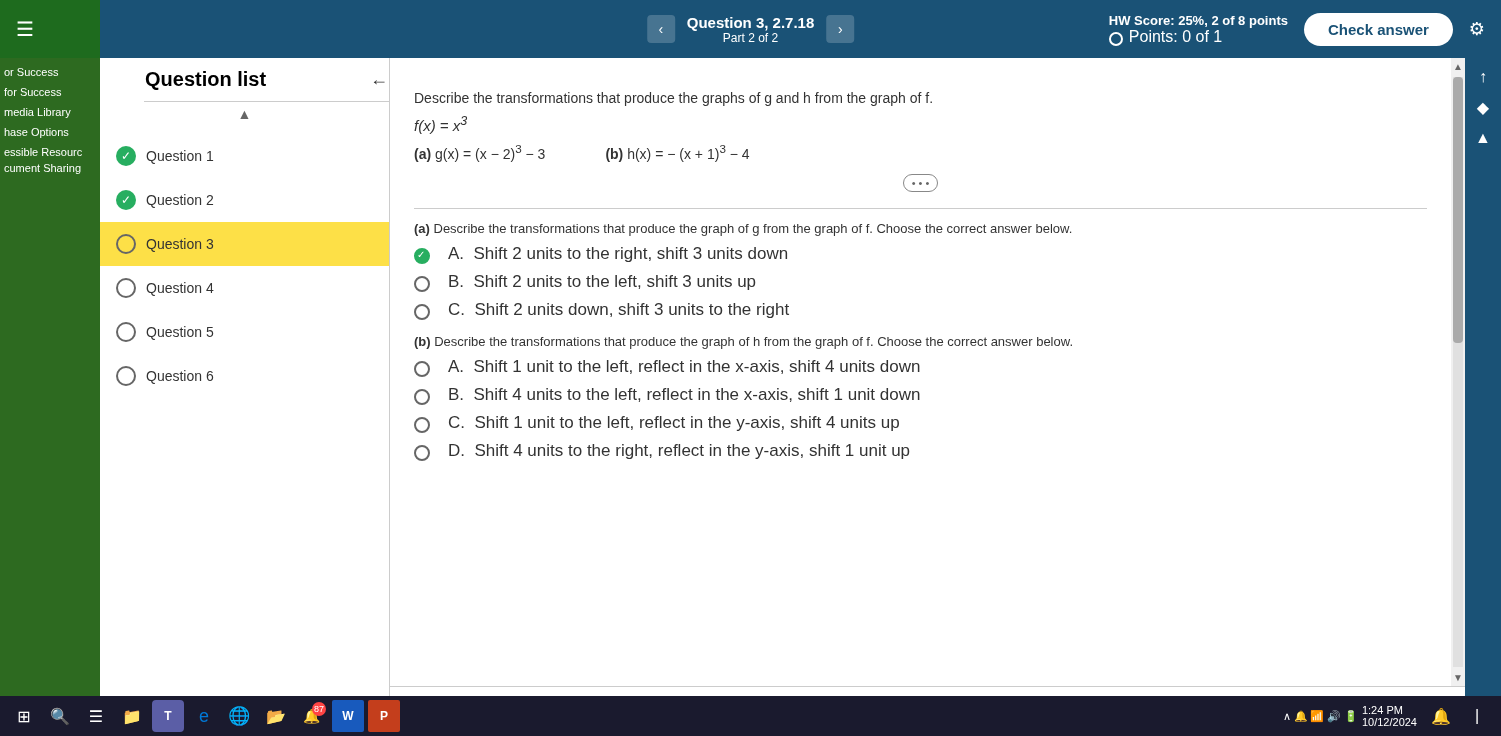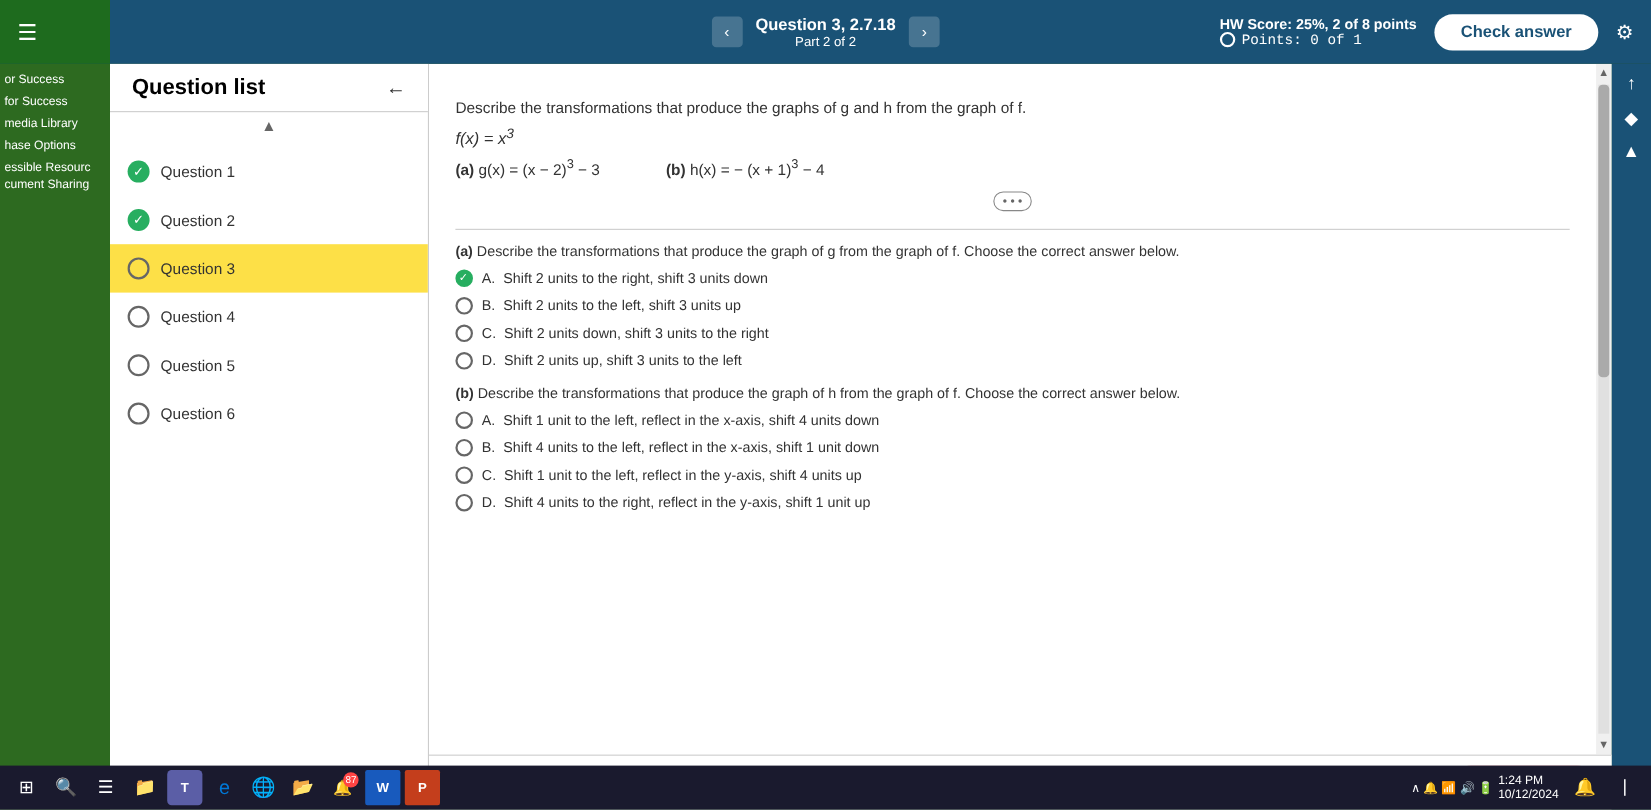--- a/index.html
+++ b/index.html
@@ -46,21 +46,21 @@
     .question-label .q-main { font-size: 15px; font-weight: bold; }
     .question-label .q-sub { font-size: 12px; }
     .header-right {
       margin-left: auto;
       display: flex;
       align-items: center;
       gap: 16px;
     }
     .hw-score-block { text-align: left; }
     .hw-score-block .score-line { font-size: 13px; font-weight: bold; }
-    .hw-score-block .points-line { font-size: 13px; display: flex; align-items: flex-start; gap: 6px; font-family: Liberation Mono, monospace; }
+    .hw-score-block .points-line { font-size: 16px; display: flex; align-items: flex-end; gap: 6px; }
     .circle-radio-empty {
       width: 14px; height: 14px;
       border: 2px solid white;
       border-radius: 50%;
       display: inline-block;
     }
     .save-btn {
       background: white;
       color: #1a5276;
       border: none;
@@ -77,23 +77,24 @@
       width: 290px;
       background: white;
       border-right: 1px solid #ccc;
       display: flex;
       flex-direction: column;
     }
     .question-list-header {
       display: flex;
       align-items: center;
       justify-content: space-between;
-      padding: 10px 20px;
+      padding: 10px 1px;
       border-bottom: 1px solid #ccc;
       background: white;
+      margin-left: 44px;
     }
     .question-list-title { font-size: 20px; font-weight: bold; }
     .collapse-icon { font-size: 18px; cursor: pointer; color: #333; }
     .question-items { flex: 1; overflow-y: auto; padding: 8px 0; }
     .question-item {
       display: flex;
       align-items: center;
       padding: 12px 16px;
       cursor: pointer;
       font-size: 14px;
@@ -153,24 +154,24 @@
     .part-question {
       font-size: 13px;
       color: #333;
       margin: 10px 0 8px 0;
       font-weight: normal;
     }
     .part-question b { font-weight: bold; }
 
     .answer-option {
       display: flex;
-      align-items: center;
-      gap: 8px;
+      align-items: flex-end;
+      gap: 18px;
       margin: 8px 0;
-      font-size: 13px;
+      font-size: 17px;
       cursor: pointer;
     }
     .answer-option .opt-radio {
       width: 16px; height: 16px;
       border: 2px solid #666;
       border-radius: 50%;
       flex-shrink: 0;
       margin-top: 1px;
     }
     .answer-option .opt-radio.selected {
@@ -415,24 +416,20 @@
             <div class="answer-option">
               <div class="opt-radio"></div>
               <span class="opt-label">B.&nbsp; Shift 2 units to the left, shift 3 units up</span>
             </div>
 
             <div class="answer-option">
               <div class="opt-radio"></div>
               <span class="opt-label">C.&nbsp; Shift 2 units down, shift 3 units to the right</span>
             </div>
 
-            <div class="answer-option">
-              <div class="opt-radio"></div>
-              <span class="opt-label">D.&nbsp; Shift 2 units up, shift 3 units to the left</span>
-            </div>
           </div>
 
           <div style="margin-top:14px;">
             <p class="part-question">
               <b>(b)</b> Describe the transformations that produce the graph of h from the graph of f. Choose the correct answer below.
             </p>
 
             <div class="answer-option">
               <div class="opt-radio"></div>
               <span class="opt-label">A.&nbsp; Shift 1 unit to the left, reflect in the x-axis, shift 4 units down</span>

